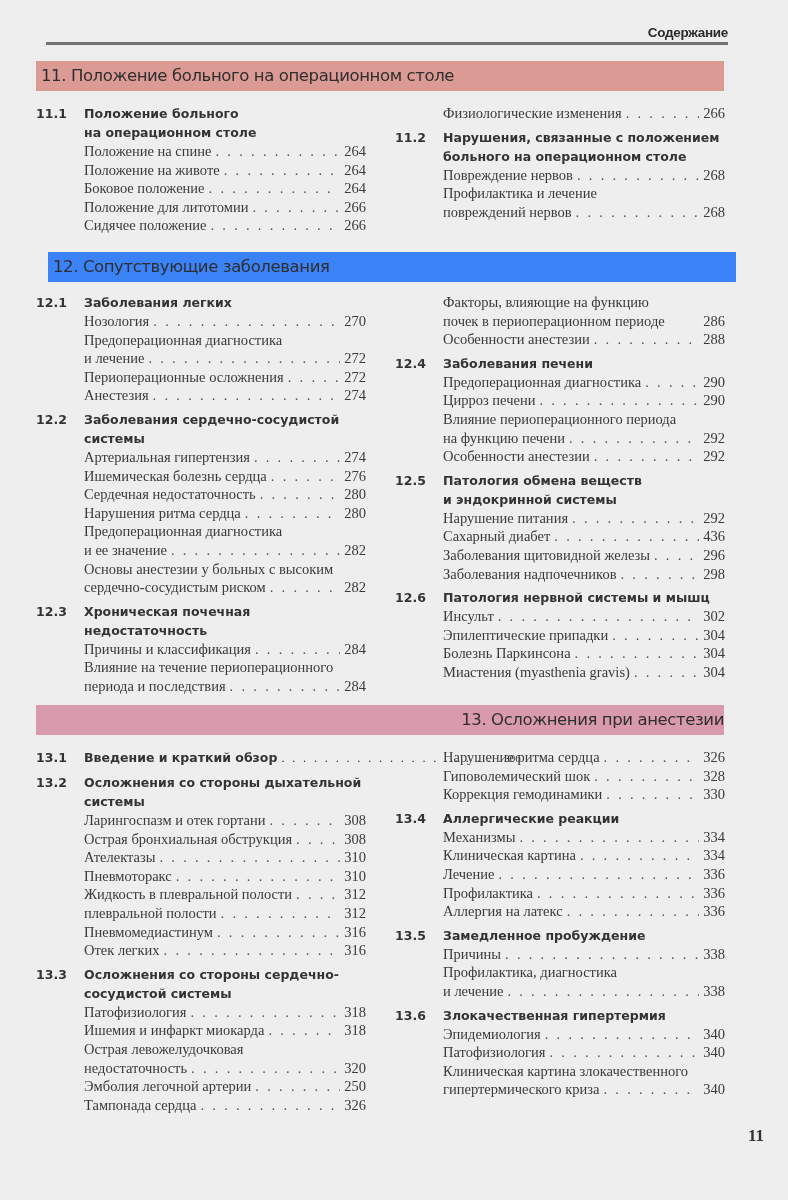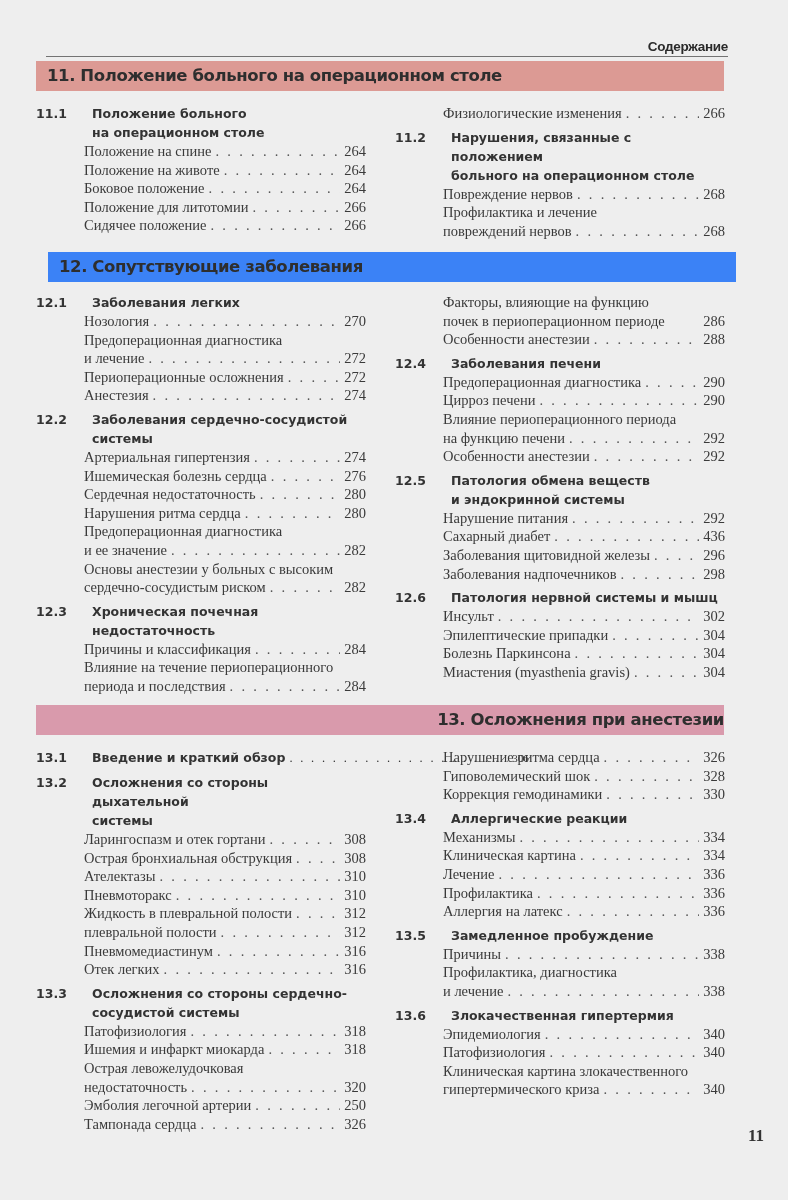--- a/index.html
+++ b/index.html
@@ -4,41 +4,41 @@
 <style>
   html, body { margin: 0; padding: 0; }
   body {
     width: 788px; height: 1200px; overflow: hidden;
     background: #eeeeee;
     font-family: "Liberation Serif", serif;
     color: #333;
     position: relative;
   }
   .running-head {
-    position: absolute; left: 46px; top: 36px; width: 682px; height: 20px;
-    border-bottom: 1px solid #737373;
+    position: absolute; left: 46px; top: 22px; width: 682px; height: 20px;
+    border-bottom: 3px solid #737373;
   }
   .running-head span {
     position: absolute; right: 0; bottom: 2px;
     font-family: "Liberation Sans", sans-serif; font-weight: bold;
     font-size: 13.5px; color: #2a2a2a; letter-spacing: -0.3px;
   }
   .chapter-bar {
     position: absolute; left: 36px; width: 688px; height: 30px;
-    font-family: "DejaVu Sans", sans-serif; font-weight: bold;
+    font-family: "DejaVu Sans", sans-serif; font-weight: normal;
     font-size: 16.5px; color: #2e2e2e; letter-spacing: -0.4px;
-    line-height: 30px; padding-left: 11px; box-sizing: border-box;
+    line-height: 30px; padding-left: 5px; box-sizing: border-box;
   }
   .ch11 { top: 61px; background: #dc9a94; }
   .ch12 { top: 252px; background: #3b82f6; margin-left: 12px; }
   .ch13 { top: 705px; background: #d99aac; text-align: right; }
 
   .col { position: absolute; width: 330px; }
   .section { margin-bottom: 5px; }
-  .sec-head { display: flex; gap: 8px; }
+  .sec-head { display: flex; }
   .sec-num {
     width: 48px; flex: none;
     font-family: "DejaVu Sans", sans-serif; font-weight: bold; font-size: 12.5px; color: #333;
     line-height: 19px;
   }
   .sec-title {
     font-family: "DejaVu Sans", sans-serif; font-weight: bold; font-size: 12.5px; color: #333;
     line-height: 19px; flex: 1;
   }
   .sec-title .pg { font-family: "Liberation Serif", serif; font-weight: normal; font-size: 11px; }

